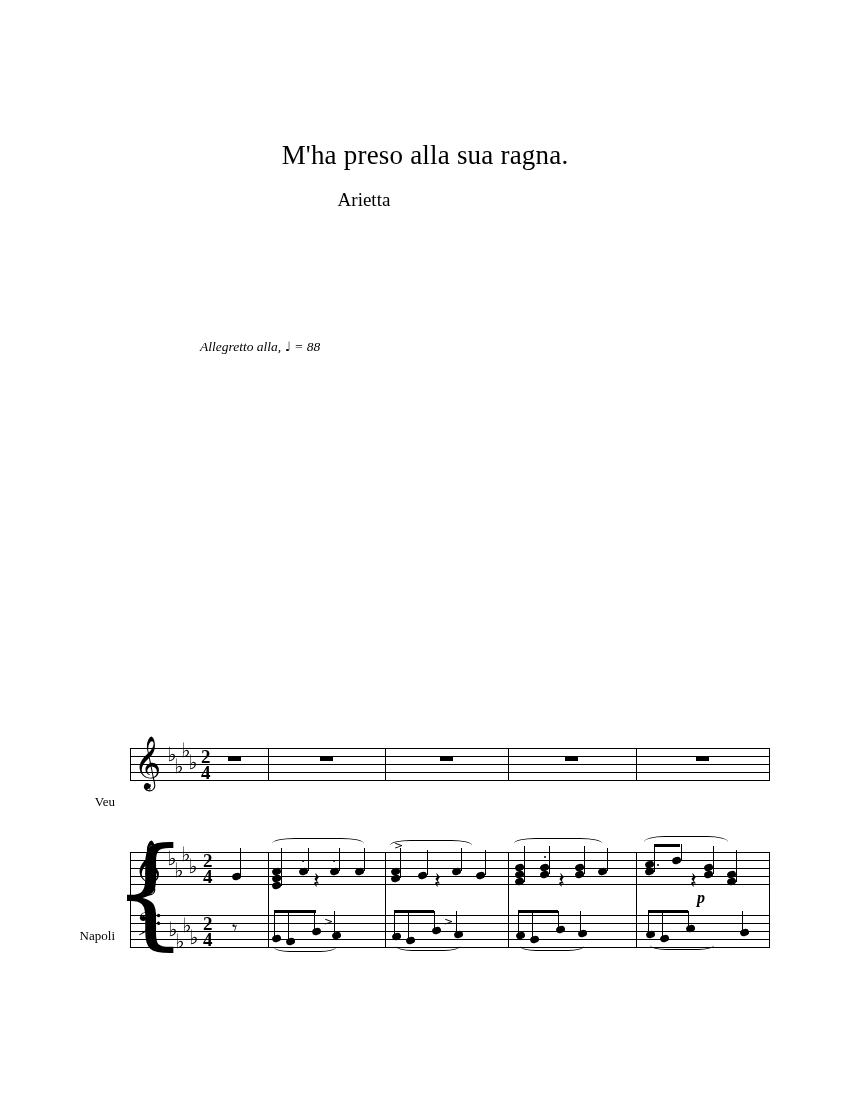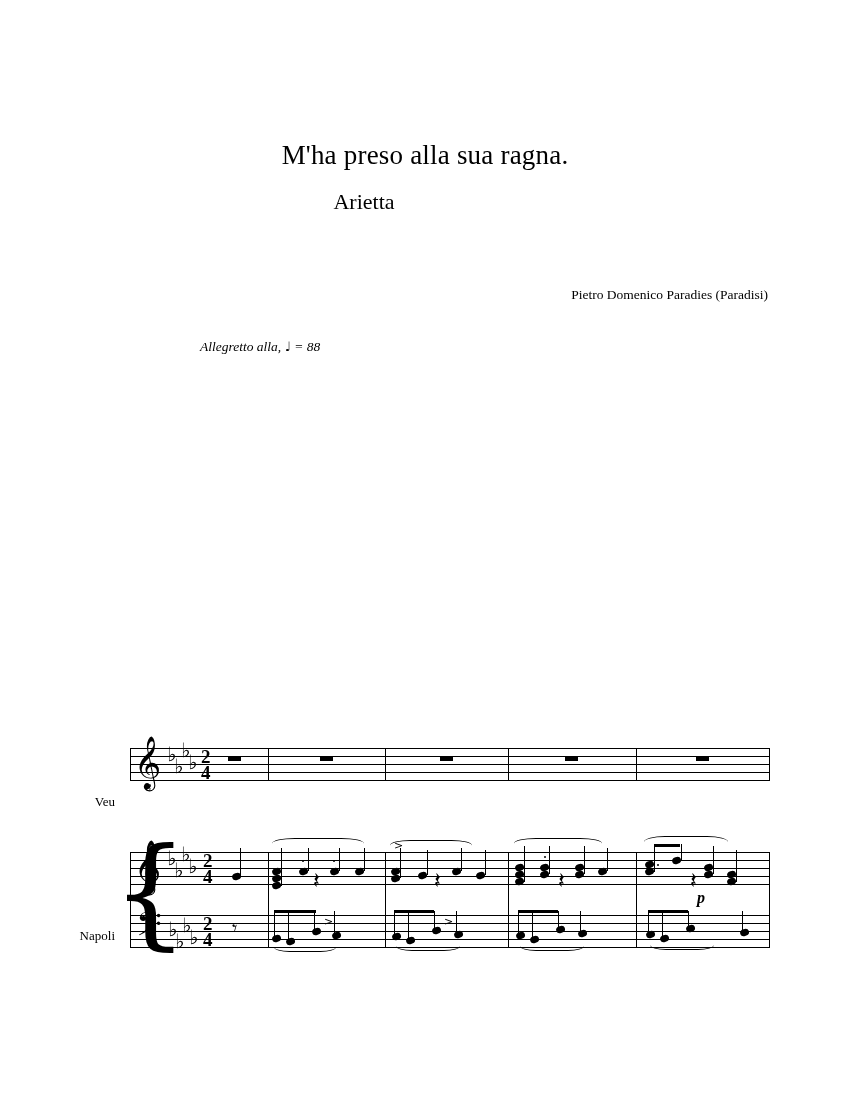--- a/index.html
+++ b/index.html
@@ -30,21 +30,21 @@
     text-align: center;
     font-size: 27px;
     letter-spacing: 0.2px;
   }
   .subtitle {
     position: absolute;
     top: 189px;
     left: 0;
     width: 728px;
     text-align: center;
-    font-size: 22px;
+    font-size: 19px;
   }
   .composer {
     position: absolute;
     top: 285px;
     right: 82px;
     text-align: right;
     font-size: 13.5px;
     line-height: 1.45;
   }
   .tempo {
@@ -201,21 +201,20 @@
   }
 </style>
 </head>
 <body>
 
 <div class="page">
 
   <div class="title">M'ha preso alla sua ragna.</div>
   <div class="subtitle">Arietta</div>
   <div class="composer">
-    <div>Pietro Domenico Paradies (Paradisi)</div>
   </div>
   <div class="tempo">
     <span>Allegretto alla,</span>
     <span class="note-glyph">♩</span>
     <span>= 88</span>
   </div>
 
   <div class="system" style="left:0; top:370px; width:850px; height:230px;">
 
     <div class="instr-label" style="left:60px; top:392px; width:55px;">Veu</div>

